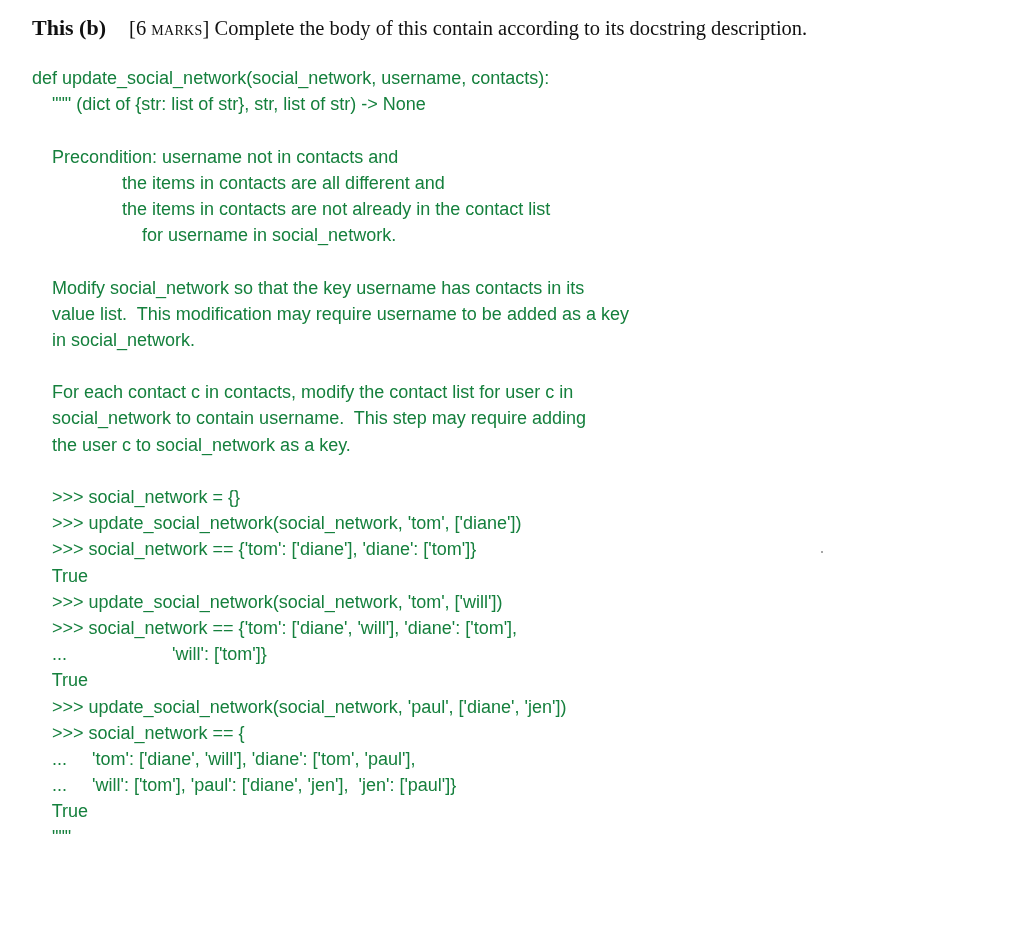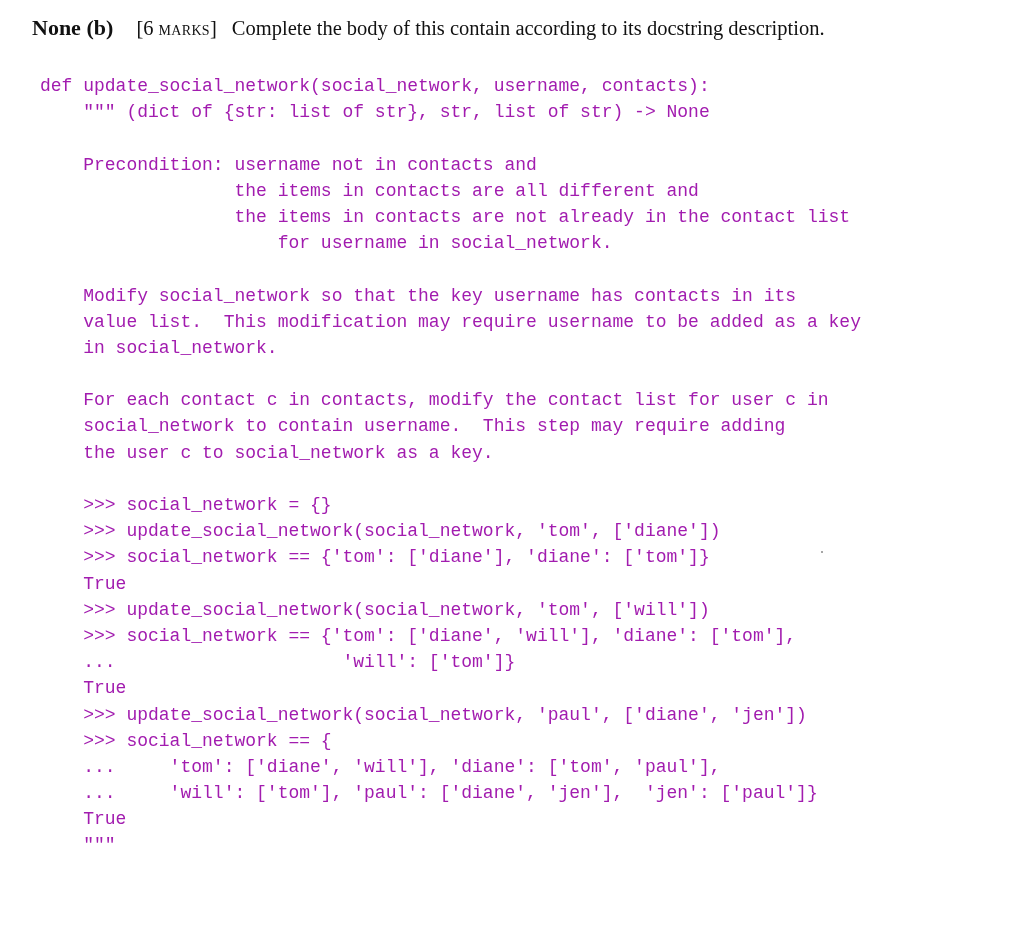--- a/index.html
+++ b/index.html
@@ -21,55 +21,54 @@
       font-family: "Liberation Serif", "DejaVu Serif", serif;
       font-size: 20.5px;
       white-space: nowrap;
     }
     .header .part {
       font-weight: bold;
       font-size: 22px;
       margin-right: 18px;
     }
     .header .marks {
-      margin-right: 10px;
     }
     .header .marks .sc {
       font-variant: small-caps;
       letter-spacing: 0.3px;
     }
     .code {
       position: absolute;
       left: 32px;
       top: 65px;
-      margin: 8px;
-      font-family: Liberation Mono, monospace;
+      margin: 0;
+      font-family: Liberation Sans, sans-serif;
       font-size: 18px;
       line-height: 26.2px;
       white-space: pre;
-      color: #a21caf;
+      color: #15803d;
     }
     .code .line {
       display: block;
       height: 26.2px;
     }
     .stray-dot {
       position: absolute;
       left: 821px;
       top: 551px;
       width: 2px;
       height: 2px;
       background: #888;
       border-radius: 1px;
     }
   </style>
 </head>
 <body>
 
 <div class="header">
-  <span class="part">None (b)</span>
+  <span class="part">This (b)</span>
   <span class="marks"><span>[6 </span><span class="sc">marks</span><span>]</span></span>
   <span>Complete the body of this contain according to its docstring description.</span>
 </div>
 
 <pre class="code"><span class="line">def update_social_network(social_network, username, contacts):</span><span class="line">    """ (dict of {str: list of str}, str, list of str) -&gt; None</span><span class="line"></span><span class="line">    Precondition: username not in contacts and</span><span class="line">                  the items in contacts are all different and</span><span class="line">                  the items in contacts are not already in the contact list</span><span class="line">                      for username in social_network.</span><span class="line"></span><span class="line">    Modify social_network so that the key username has contacts in its</span><span class="line">    value list.  This modification may require username to be added as a key</span><span class="line">    in social_network.</span><span class="line"></span><span class="line">    For each contact c in contacts, modify the contact list for user c in</span><span class="line">    social_network to contain username.  This step may require adding</span><span class="line">    the user c to social_network as a key.</span><span class="line"></span><span class="line">    &gt;&gt;&gt; social_network = {}</span><span class="line">    &gt;&gt;&gt; update_social_network(social_network, 'tom', ['diane'])</span><span class="line">    &gt;&gt;&gt; social_network == {'tom': ['diane'], 'diane': ['tom']}</span><span class="line">    True</span><span class="line">    &gt;&gt;&gt; update_social_network(social_network, 'tom', ['will'])</span><span class="line">    &gt;&gt;&gt; social_network == {'tom': ['diane', 'will'], 'diane': ['tom'],</span><span class="line">    ...                     'will': ['tom']}</span><span class="line">    True</span><span class="line">    &gt;&gt;&gt; update_social_network(social_network, 'paul', ['diane', 'jen'])</span><span class="line">    &gt;&gt;&gt; social_network == {</span><span class="line">    ...     'tom': ['diane', 'will'], 'diane': ['tom', 'paul'],</span><span class="line">    ...     'will': ['tom'], 'paul': ['diane', 'jen'],  'jen': ['paul']}</span><span class="line">    True</span><span class="line">    """</span></pre>
 
 <div class="stray-dot"></div>
 
 </body></html>

